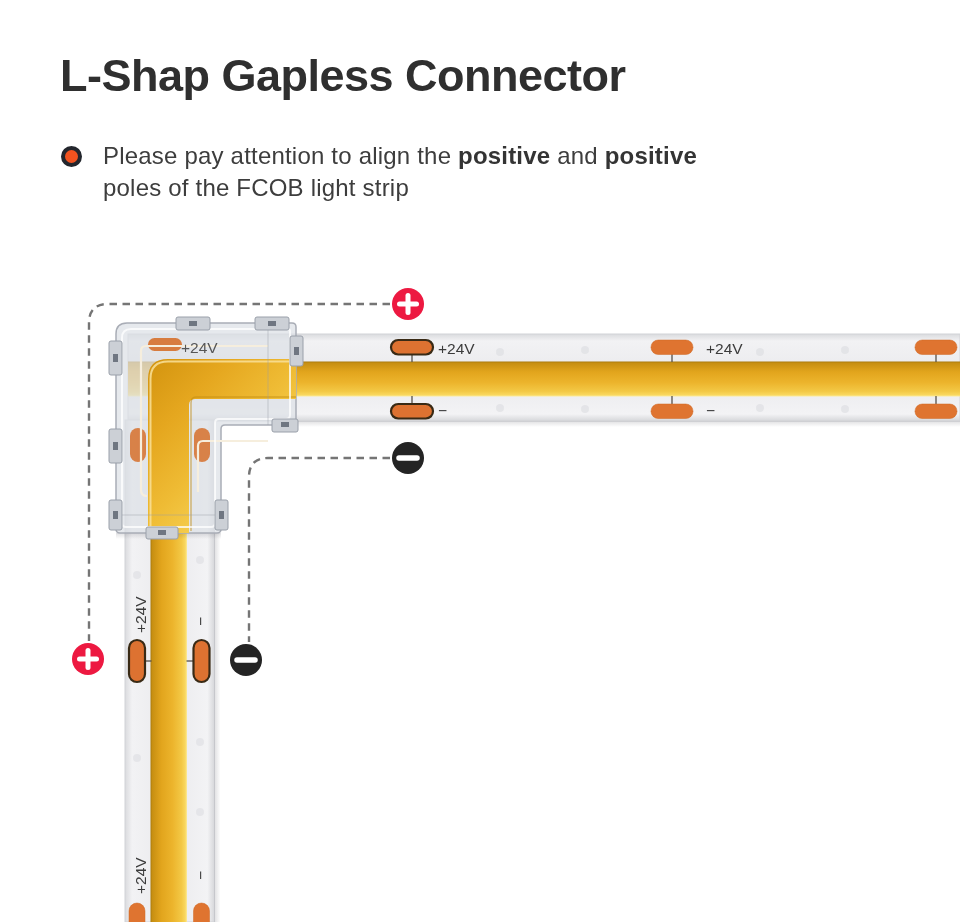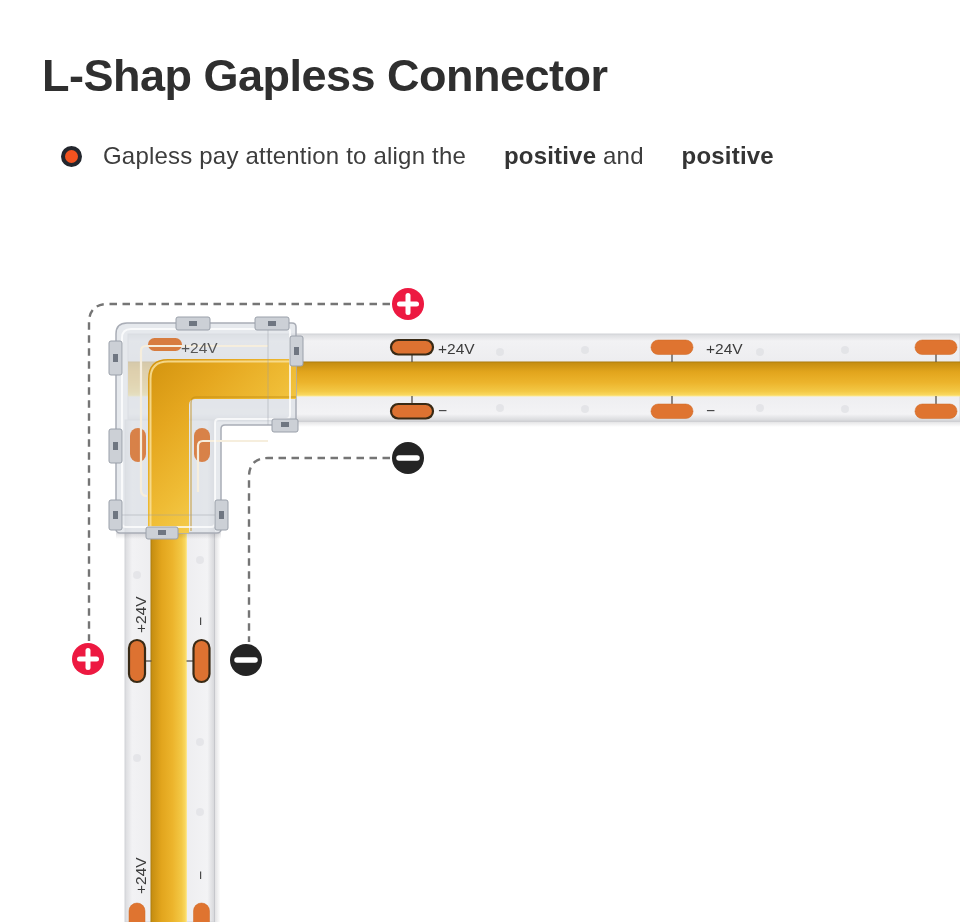--- a/index.html
+++ b/index.html
@@ -2,29 +2,29 @@
 <html><head>
 <meta charset="utf-8">
 <style>
   html,body{margin:0;padding:0;}
   body{
     width:960px;height:922px;position:relative;overflow:hidden;
     background:#ffffff;
     font-family:"Liberation Sans", sans-serif;
   }
   .page-title{
-    position:absolute;left:42px;top:50px;
+    position:absolute;left:60px;top:50px;
     font-size:45px;font-weight:700;letter-spacing:-0.5px;
     color:#2f2f2f;white-space:nowrap;
   }
   .note{
     position:absolute;left:103px;top:140px;width:760px;
     font-size:24px;line-height:32px;color:#3d3d3d;letter-spacing:0.2px;
   }
-  .note b{font-weight:700;color:#343434;margin-left:31px;}
+  .note b{font-weight:700;color:#343434;}
   .note-bullet{
     position:absolute;left:61px;top:146px;
     width:13px;height:13px;border-radius:50%;
     background:#f1521f;border:4px solid #23262d;
   }
   .diagram-svg{position:absolute;left:0;top:0;}
   text.lbl{
     font-family:"Liberation Sans", sans-serif;
     font-size:15.5px;fill:#3b3b3b;
   }
@@ -33,21 +33,22 @@
     font-size:15.5px;fill:#474747;opacity:0.9;
   }
 </style>
 </head>
 <body>
 
 <div class="page-title">L-Shap Gapless Connector</div>
 
 <span class="note-bullet"></span>
 <div class="note">
-  <div><span>Gapless pay attention to align the </span><b>positive</b><span> and </span><b>positive</b></div>
+  <div><span>Please pay attention to align the </span><b>positive</b><span> and </span><b>positive</b></div>
+  <div>poles of the FCOB light strip</div>
 </div>
 
 <svg class="diagram-svg" width="960" height="922" viewBox="0 0 960 922">
   <defs>
     <linearGradient id="gradCoreH" x1="0" y1="0" x2="0" y2="1">
       <stop offset="0" stop-color="#a97a0c"></stop>
       <stop offset="0.05" stop-color="#c78f12"></stop>
       <stop offset="0.30" stop-color="#e2a51d"></stop>
       <stop offset="0.60" stop-color="#ecb42c"></stop>
       <stop offset="0.85" stop-color="#f3c845"></stop>

